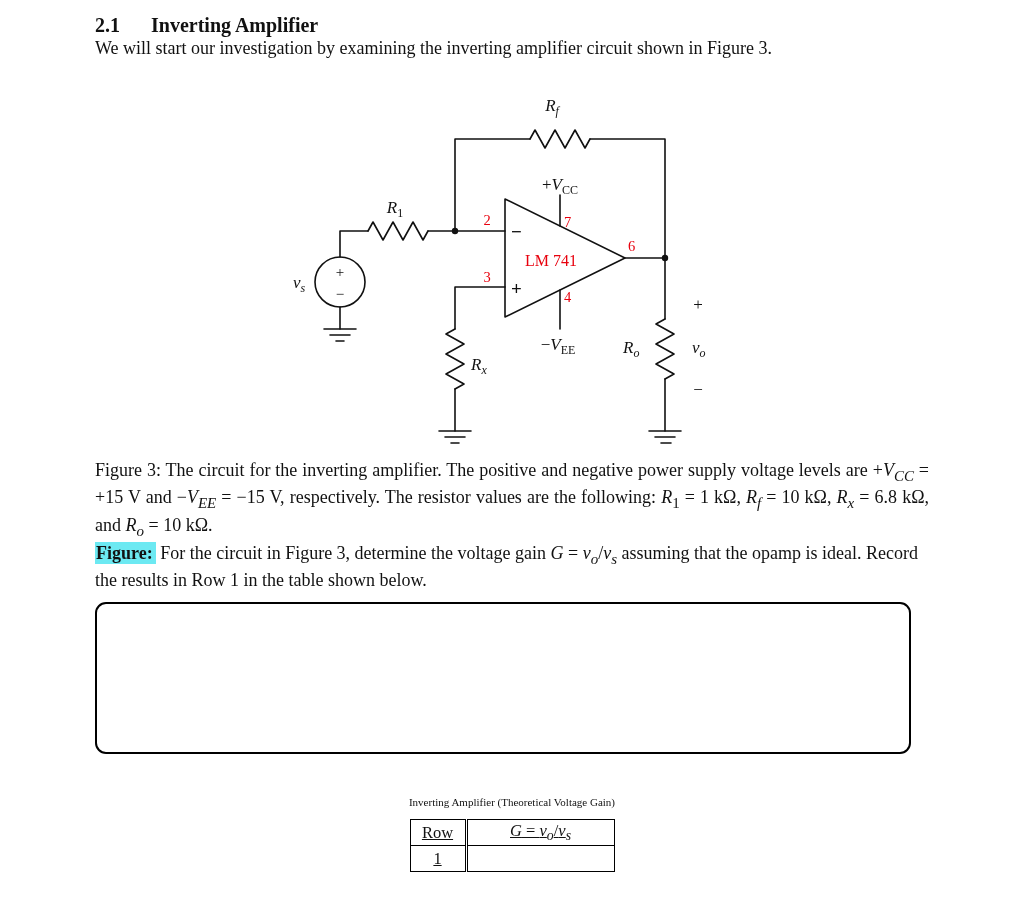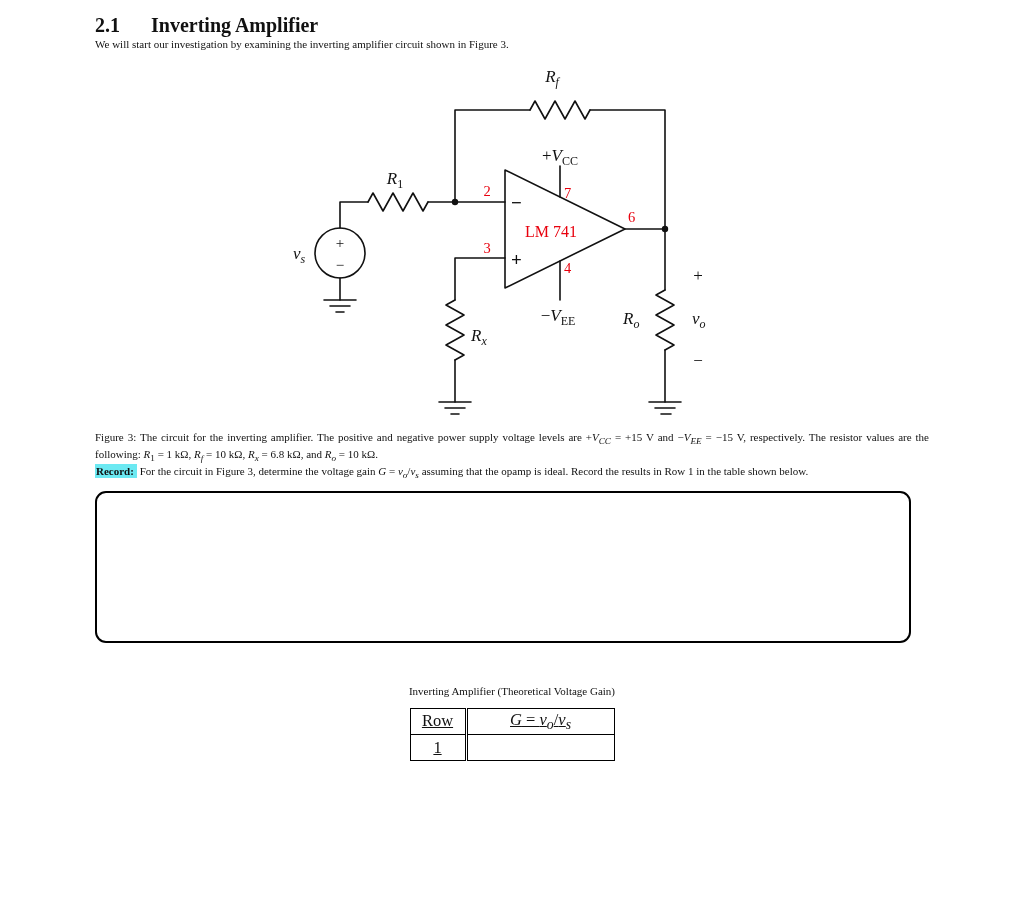--- a/index.html
+++ b/index.html
@@ -7,24 +7,24 @@
   body {
     margin:0; width:1024px; height:914px; overflow:hidden;
     background:#ffffff; color:#111;
     font-family:"Liberation Serif", serif;
   }
   .page { width:1024px; height:680px; padding:14px 95px 0 95px; }
 
   .heading { margin:0; font-size:20px; font-weight:bold; }
   .heading .num { display:inline-block; margin-right:26px; }
 
-  p.body-text { font-size:11px; line-height:1.33; margin:0; }
+  p.body-text { font-size:18px; line-height:1.33; margin:0; }
   .intro { margin-top:17px; }
 
-  .figure-wrap { margin:8px 0 0 190px; width:430px; height:370px; }
+  .figure-wrap { margin:28px 0 0 190px; width:430px; height:370px; }
   .circuit { display:block; }
   .circuit text { font-family:"Liberation Serif", serif; font-size:17px; fill:#111; }
   .circuit .it { font-style:italic; }
   .circuit .sub { font-size:12px; }
   .circuit .pin { font-size:14.5px; fill:var(--accent); }
   .circuit .chip { font-size:16px; fill:var(--accent); }
   .circuit .sign { font-size:19px; font-weight:600; }
   .circuit .srcsign { font-size:15px; }
   .circuit .pol { font-size:17px; }
 
@@ -119,21 +119,21 @@
       <text x="623" y="354"><tspan class="it">R</tspan><tspan class="it sub" dy="4">o</tspan></text>
 
       <text class="pol" x="698" y="311" text-anchor="middle">+</text>
       <text x="692" y="354"><tspan class="it">v</tspan><tspan class="it sub" dy="4">o</tspan></text>
       <text class="pol" x="698" y="396" text-anchor="middle">−</text>
     </svg>
   </div>
 
   <p class="body-text caption">Figure 3: The circuit for the inverting amplifier.  The positive and negative power supply voltage levels are +<i>V</i><sub><i>CC</i></sub> = +15 V and −<i>V</i><sub><i>EE</i></sub> = −15 V, respectively.  The resistor values are the following: <i>R</i><sub>1</sub> = 1 kΩ, <i>R</i><sub><i>f</i></sub> = 10 kΩ, <i>R</i><sub><i>x</i></sub> = 6.8 kΩ, and <i>R</i><sub><i>o</i></sub> = 10 kΩ.</p>
 
-  <p class="body-text prelab"><span class="hl">Record:</span><span> For the circuit in Figure 3, determine the voltage gain <i>G</i> = <i>v</i><sub><i>o</i></sub>/<i>v</i><sub><i>s</i></sub> assuming that the opamp is ideal. Record the results in Row 1 in the table shown below.</span></p>
+  <p class="body-text prelab"><span class="hl">Figure:</span><span> For the circuit in Figure 3, determine the voltage gain <i>G</i> = <i>v</i><sub><i>o</i></sub>/<i>v</i><sub><i>s</i></sub> assuming that the opamp is ideal. Record the results in Row 1 in the table shown below.</span></p>
 
   <div class="answer-box"></div>
 
   <p class="table-title">Inverting Amplifier (Theoretical Voltage Gain)</p>
 
   <table class="gain-table">
     <tbody>
         <tr>
       <th class="col-row">Row</th>
       <th class="col-g"><i>G</i> = <i>v</i><sub><i>o</i></sub>/<i>v</i><sub><i>s</i></sub></th>

